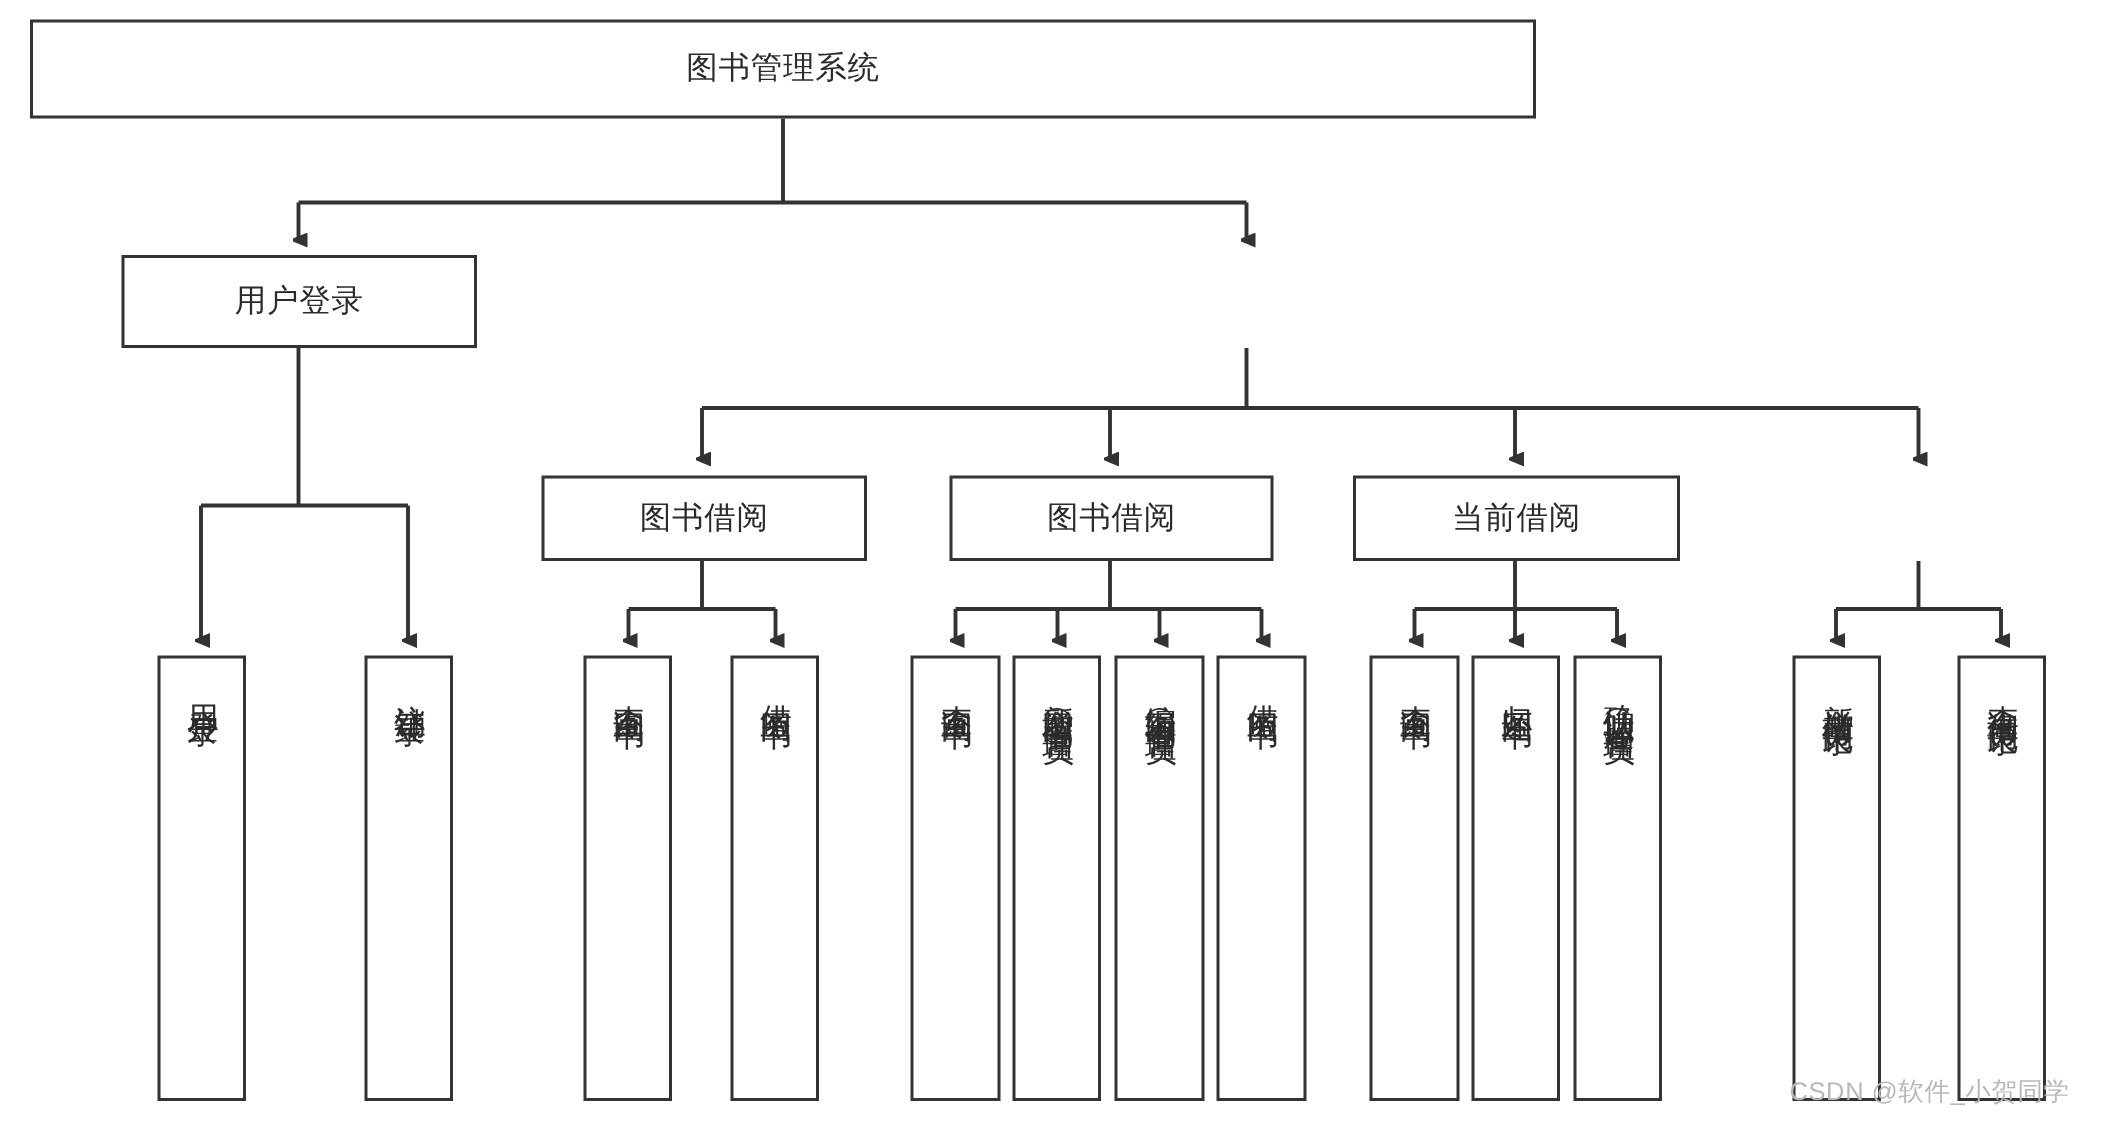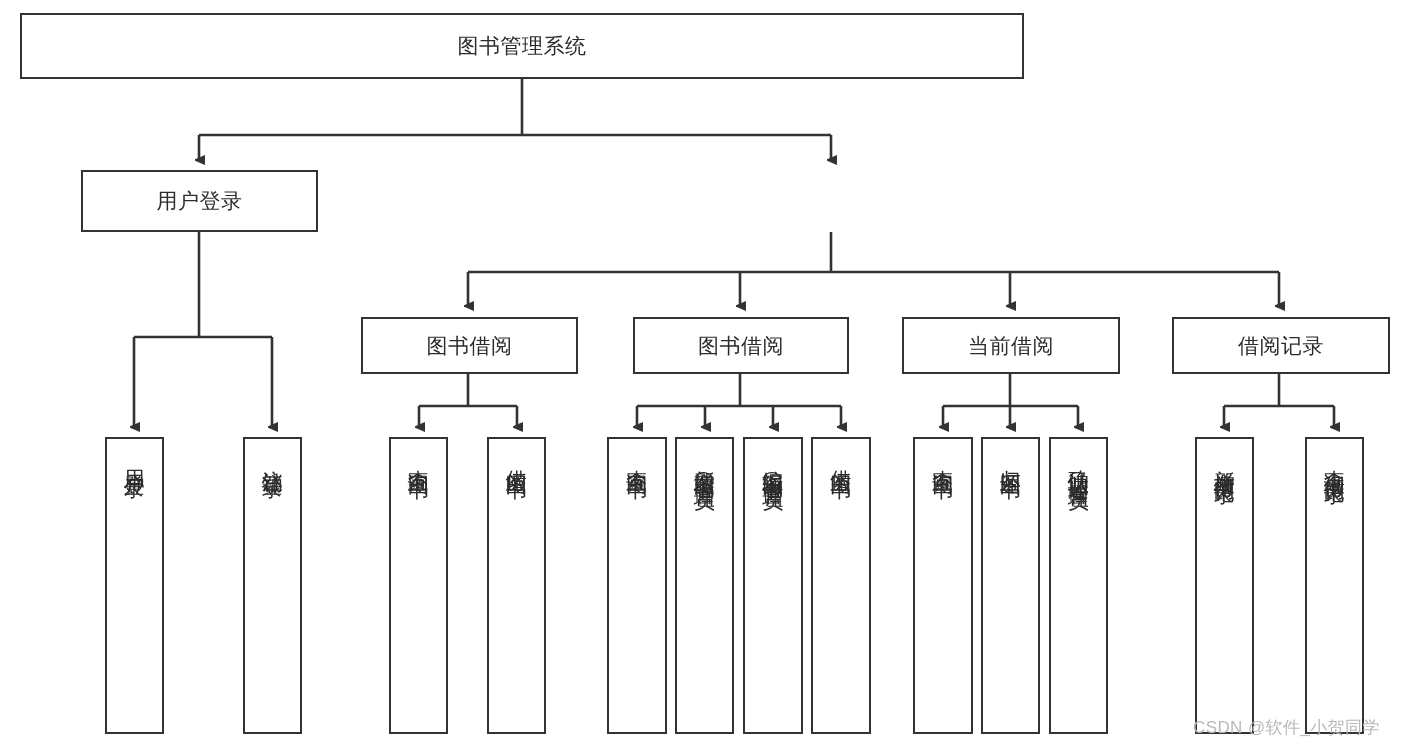--- a/index.html
+++ b/index.html
@@ -141,23 +141,20 @@
 
   <div class="node" style="left:361px; top:317px; width:217px; height:57px;">
     <span class="node-label">图书借阅</span>
   </div>
   <div class="node" style="left:633px; top:317px; width:216px; height:57px;">
     <span class="node-label">图书借阅</span>
   </div>
   <div class="node" style="left:902px; top:317px; width:218px; height:57px;">
     <span class="node-label">当前借阅</span>
   </div>
-  <div class="node" style="left:1172px; top:317px; width:218px; height:57px;">
-    <span class="node-label">借阅记录</span>
-  </div>
 
   <div class="node vertical" style="left:105px; top:437px; width:59px; height:297px;">
     <span class="node-label">用户登录</span>
   </div>
   <div class="node vertical" style="left:243px; top:437px; width:59px; height:297px;">
     <span class="node-label">注销登录</span>
   </div>
 
   <div class="node vertical" style="left:389px; top:437px; width:59px; height:297px;">
     <span class="node-label">查询图书</span>

